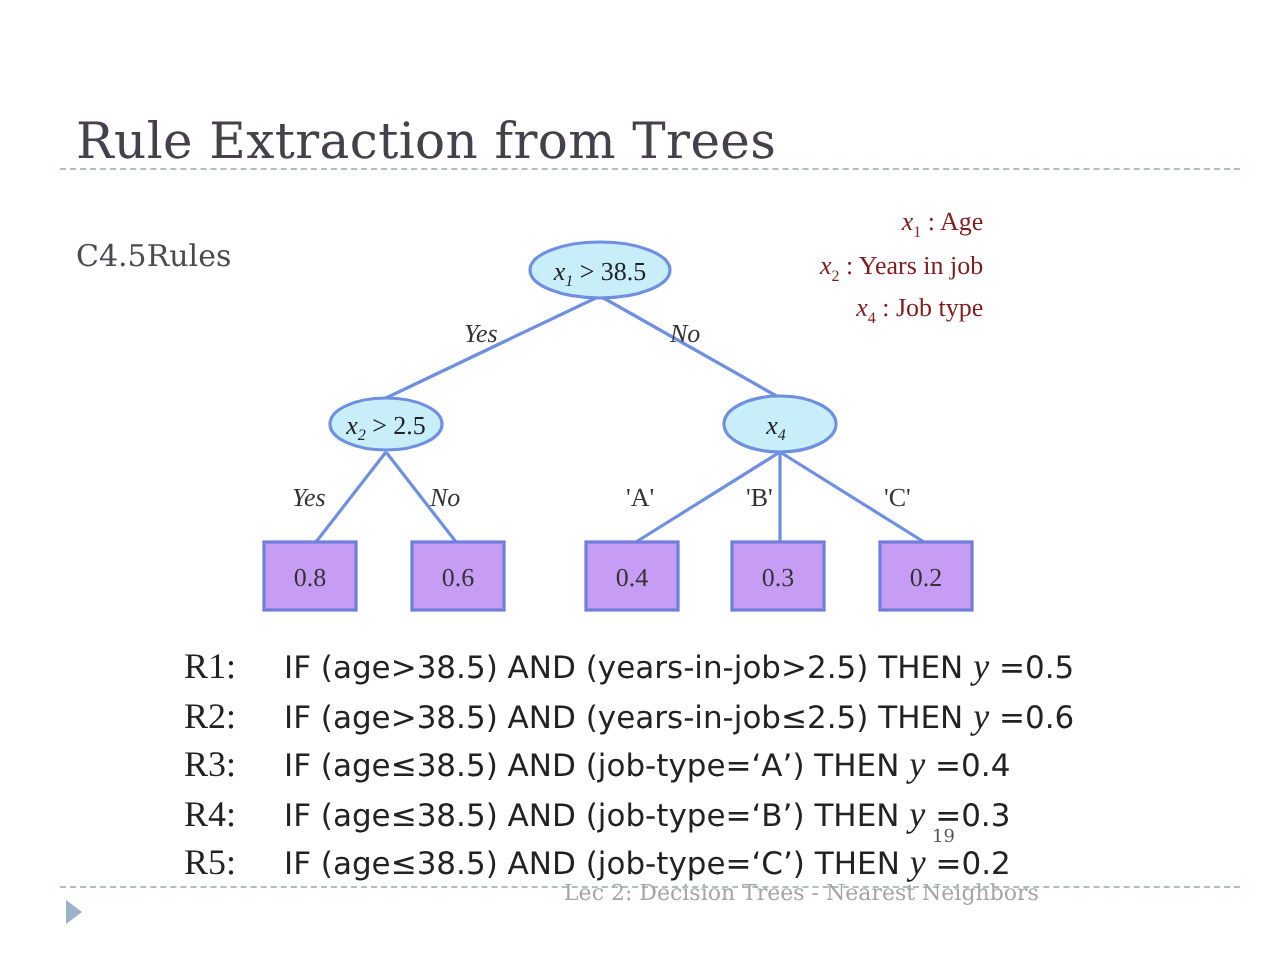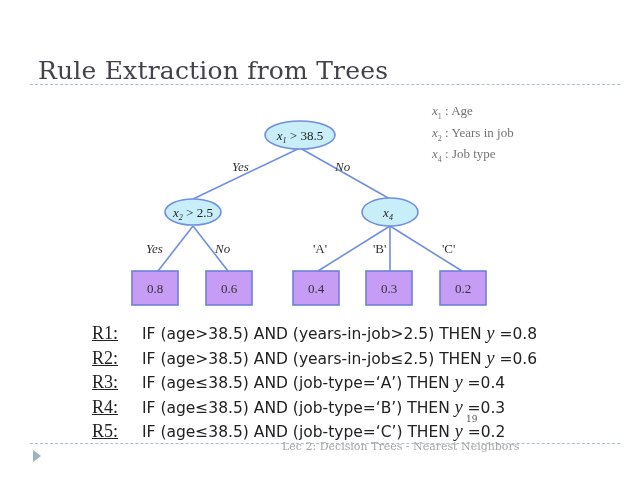--- a/index.html
+++ b/index.html
@@ -1,40 +1,41 @@
 <!DOCTYPE html>
 <html><head>
 <meta charset="utf-8">
 <style>
   html, body { margin: 0; padding: 0; background: #ffffff; }
   body { width: 638px; height: 479px; position: relative; overflow: hidden; font-family: "DejaVu Serif", serif; }
   .title { position: absolute; left: 38px; top: 56px; font-family: "DejaVu Serif", serif; font-size: 25px; color: #44414a; letter-spacing: 0.2px; }
   .title-rule { position: absolute; left: 30px; top: 84px; width: 590px; border-top: 1px dashed #a9bfca; }
   .subtitle { position: absolute; left: 38px; top: 118px; font-family: "DejaVu Serif", serif; font-size: 15px; line-height: 21px; color: #4a4a4f; }
-  .legend { position: absolute; left: 432px; top: 103px; font-family: "Liberation Serif", serif; font-size: 13px; line-height: 16px; color: #737373; }
+  .legend { position: absolute; left: 410px; top: 103px; font-family: "Liberation Serif", serif; font-size: 13px; line-height: 16px; color: #7f1d1d; text-align: right; }
   .legend i { font-style: italic; }
   .legend sub { font-size: 8px; }
   svg.tree { position: absolute; left: 0; top: 0; }
   .rules { position: absolute; left: 92px; top: 322px; font-size: 17px; line-height: 23.5px; color: #222; }
   .rule-row { white-space: nowrap; }
-  .rule-id { display: inline-block; width: 50px; font-family: "Liberation Serif", serif; font-size: 18px; text-decoration: underline; }
+  .rule-id { display: inline-block; width: 50px; font-family: "Liberation Serif", serif; font-size: 18px; }
   .rule-text { font-family: "DejaVu Sans", sans-serif; font-size: 15.5px; }
   .rule-y { font-family: "Liberation Serif", serif; font-style: italic; font-size: 18px; }
   .footer-rule { position: absolute; left: 30px; top: 443px; width: 590px; border-top: 1px dashed #a9bfca; }
   .page-num { position: absolute; left: 466px; top: 414px; font-family: "DejaVu Serif", serif; font-size: 9px; color: #555; }
   .footer-text { position: absolute; left: 282px; top: 440px; font-family: "DejaVu Serif", serif; font-size: 11px; color: #a5a5a5; }
   .footer-arrow { position: absolute; left: 33px; top: 450px; width: 0; height: 0; border-left: 8px solid #9bb3c8; border-top: 6px solid transparent; border-bottom: 6px solid transparent; }
 </style>
 </head>
 <body>
 
 <div class="title">Rule Extraction from Trees</div>
 <div class="title-rule"></div>
 
 <div class="subtitle">
+  <div>C4.5Rules</div>
 </div>
 
 <div class="legend">
   <div><i>x</i><sub>1</sub> <span>: Age</span></div>
   <div><i>x</i><sub>2</sub> <span>: Years in job</span></div>
   <div><i>x</i><sub>4</sub> <span>: Job type</span></div>
 </div>
 
 <svg class="tree" width="638" height="320" font-family="Liberation Serif, serif">
 
@@ -89,21 +90,21 @@
     <text x="389" y="293" text-anchor="middle" font-size="13" fill="#333">0.3</text>
   </g>
   <g>
     <rect x="440" y="271" width="46" height="34" fill="#c79cf5" stroke="#6f7fdc" stroke-width="1.6"></rect>
     <text x="463" y="293" text-anchor="middle" font-size="13" fill="#333">0.2</text>
   </g>
 </svg>
 
 <div class="rules">
   <div class="rule-row">
-    <span class="rule-id">R1:</span><span class="rule-text">IF (age&gt;38.5) AND (years-in-job&gt;2.5) THEN </span><span class="rule-y">y</span><span class="rule-text"> =0.8</span>
+    <span class="rule-id">R1:</span><span class="rule-text">IF (age&gt;38.5) AND (years-in-job&gt;2.5) THEN </span><span class="rule-y">y</span><span class="rule-text"> =0.5</span>
   </div>
   <div class="rule-row">
     <span class="rule-id">R2:</span><span class="rule-text">IF (age&gt;38.5) AND (years-in-job≤2.5) THEN </span><span class="rule-y">y</span><span class="rule-text"> =0.6</span>
   </div>
   <div class="rule-row">
     <span class="rule-id">R3:</span><span class="rule-text">IF (age≤38.5) AND (job-type=‘A’) THEN </span><span class="rule-y">y</span><span class="rule-text"> =0.4</span>
   </div>
   <div class="rule-row">
     <span class="rule-id">R4:</span><span class="rule-text">IF (age≤38.5) AND (job-type=‘B’) THEN </span><span class="rule-y">y</span><span class="rule-text"> =0.3</span>
   </div>

